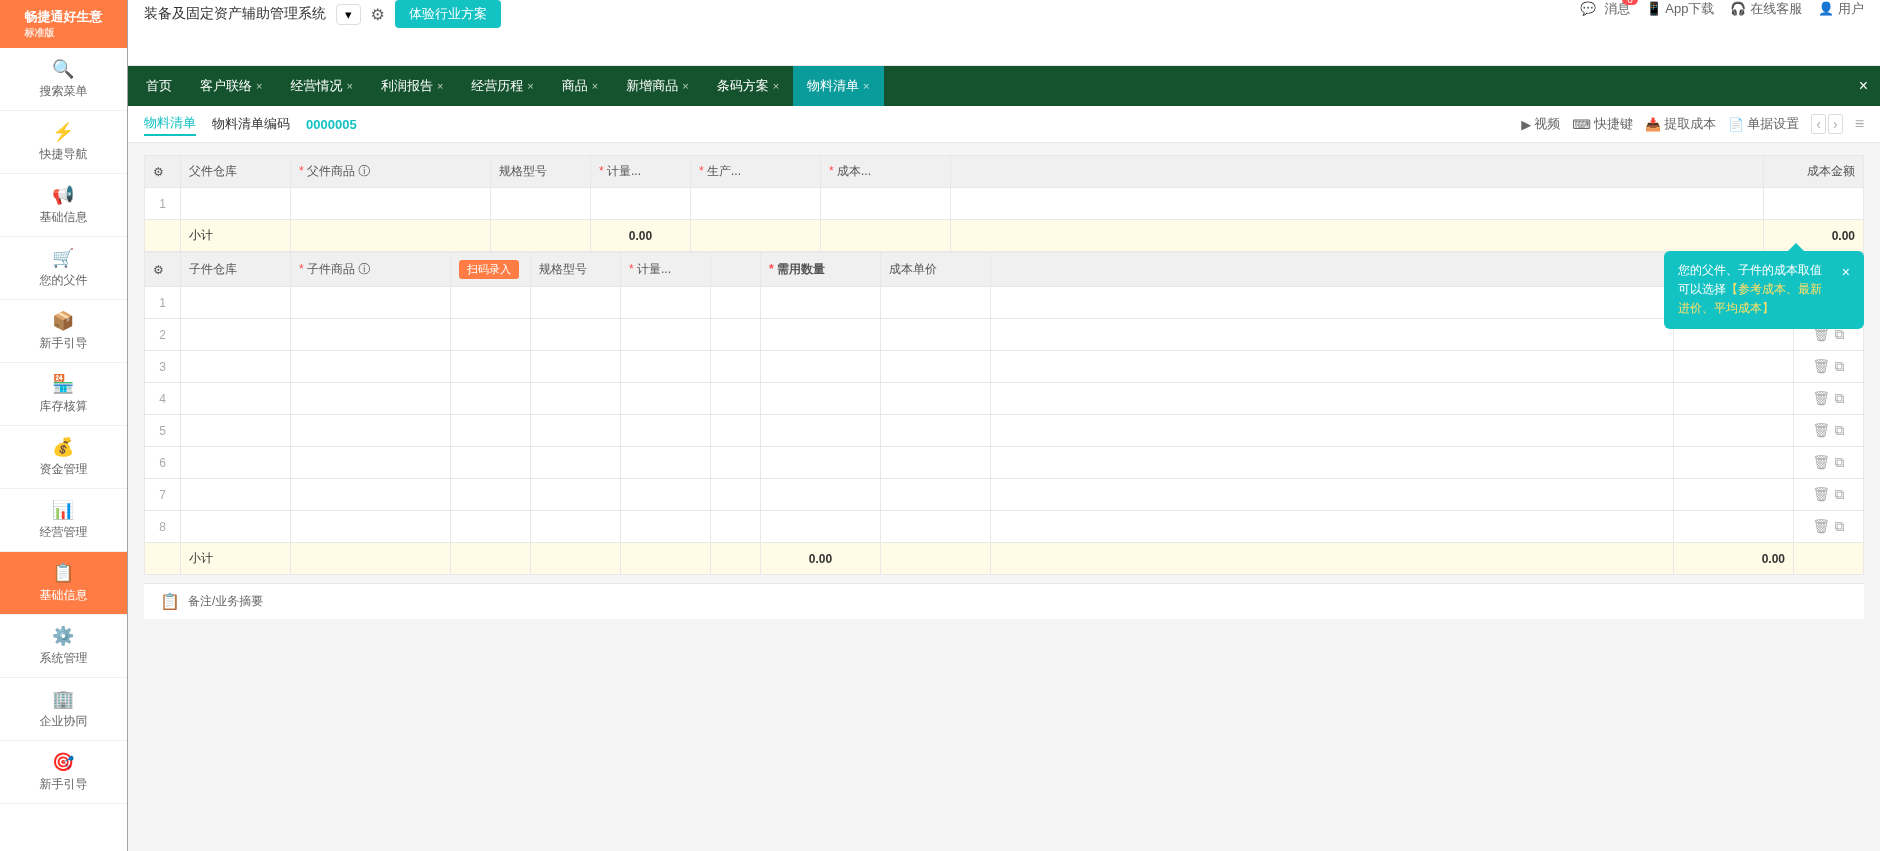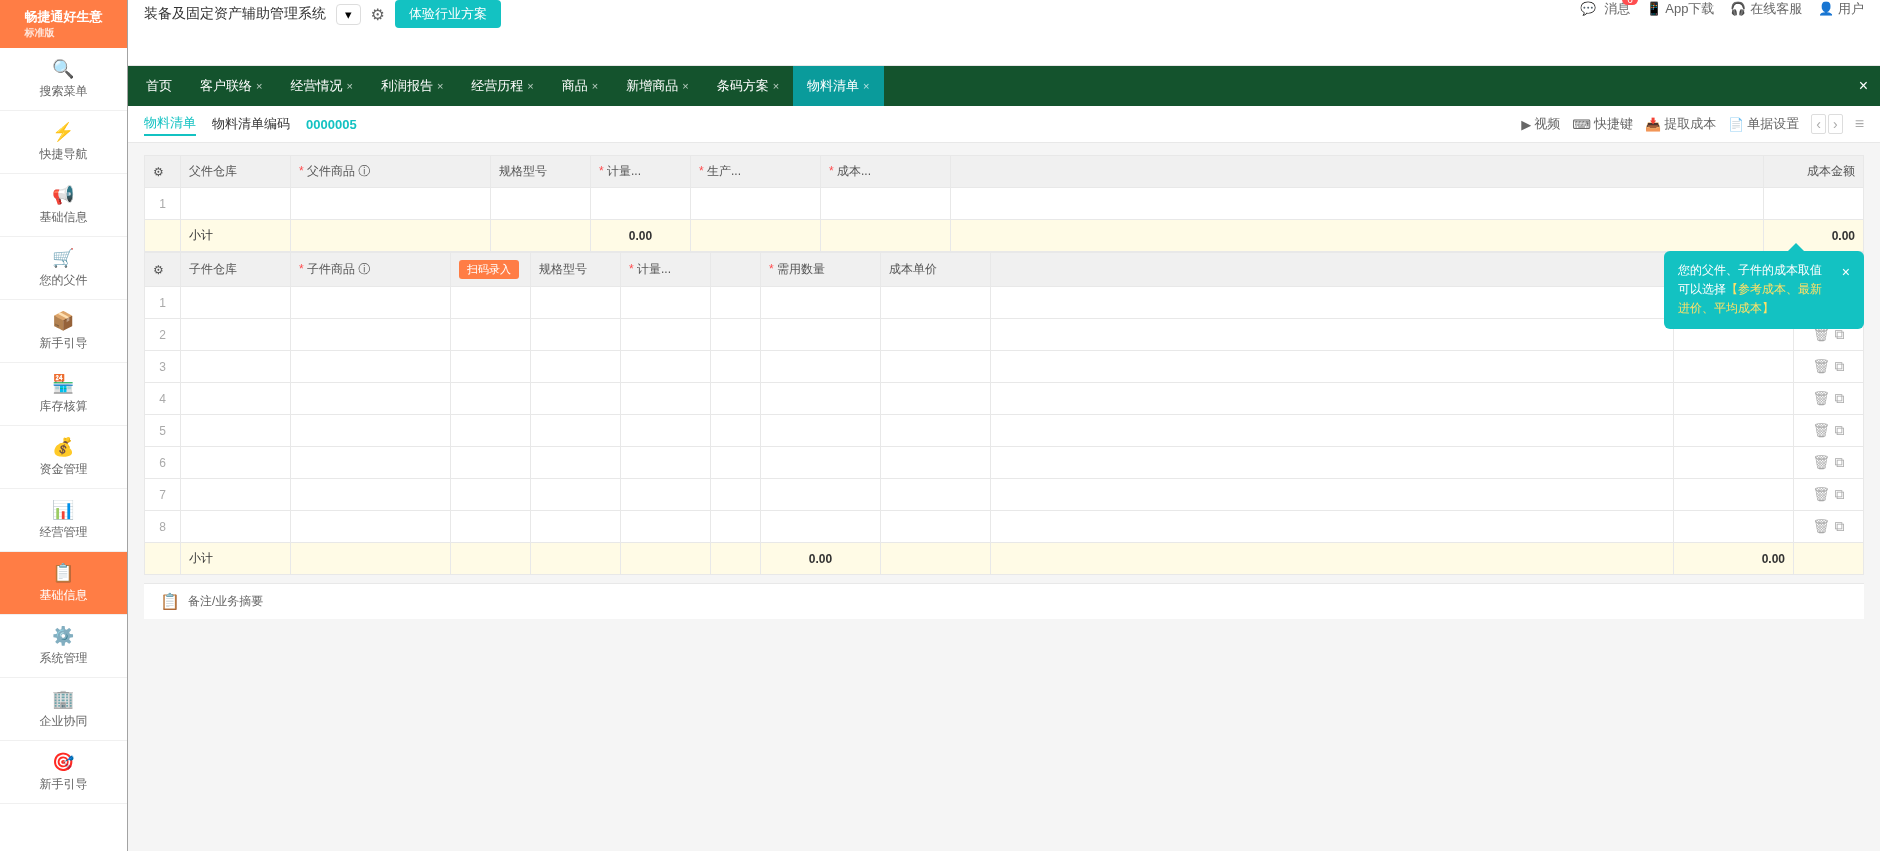--- a/index.html
+++ b/index.html
@@ -476,21 +476,21 @@
     <table class="data-table">
       <thead>
         <tr>
           <th style="width:36px;"><span>⚙</span></th>
           <th style="width:110px;">子件仓库</th>
           <th style="width:160px;"><span style="color:#ff4d4f;">*</span> 子件商品 <span>ⓘ</span></th>
           <th style="width:80px;"><button class="scan-btn">扫码录入</button></th>
           <th style="width:90px;">规格型号</th>
           <th style="width:90px;"><span style="color:#ff4d4f;">*</span> 计量...</th>
           <th style="width:50px;"></th>
-          <th style="width:120px;"><span style="color:#ff4d4f;">*</span> 需用数量</th>
+          <th style="width:120px;font-weight:bold;"><span style="color:#ff4d4f;">*</span> 需用数量</th>
           <th style="width:110px;">成本单价</th>
           <th style="min-width:60px;"></th>
           <th style="width:120px;text-align:right;">成本金额</th>
           <th style="width:70px;text-align:center;">操作</th>
         </tr>
       </thead>
       <tbody id="child-tbody">
       <tr>
       <td style="text-align:center;color:#aaa;">1</td>
       <td></td>

